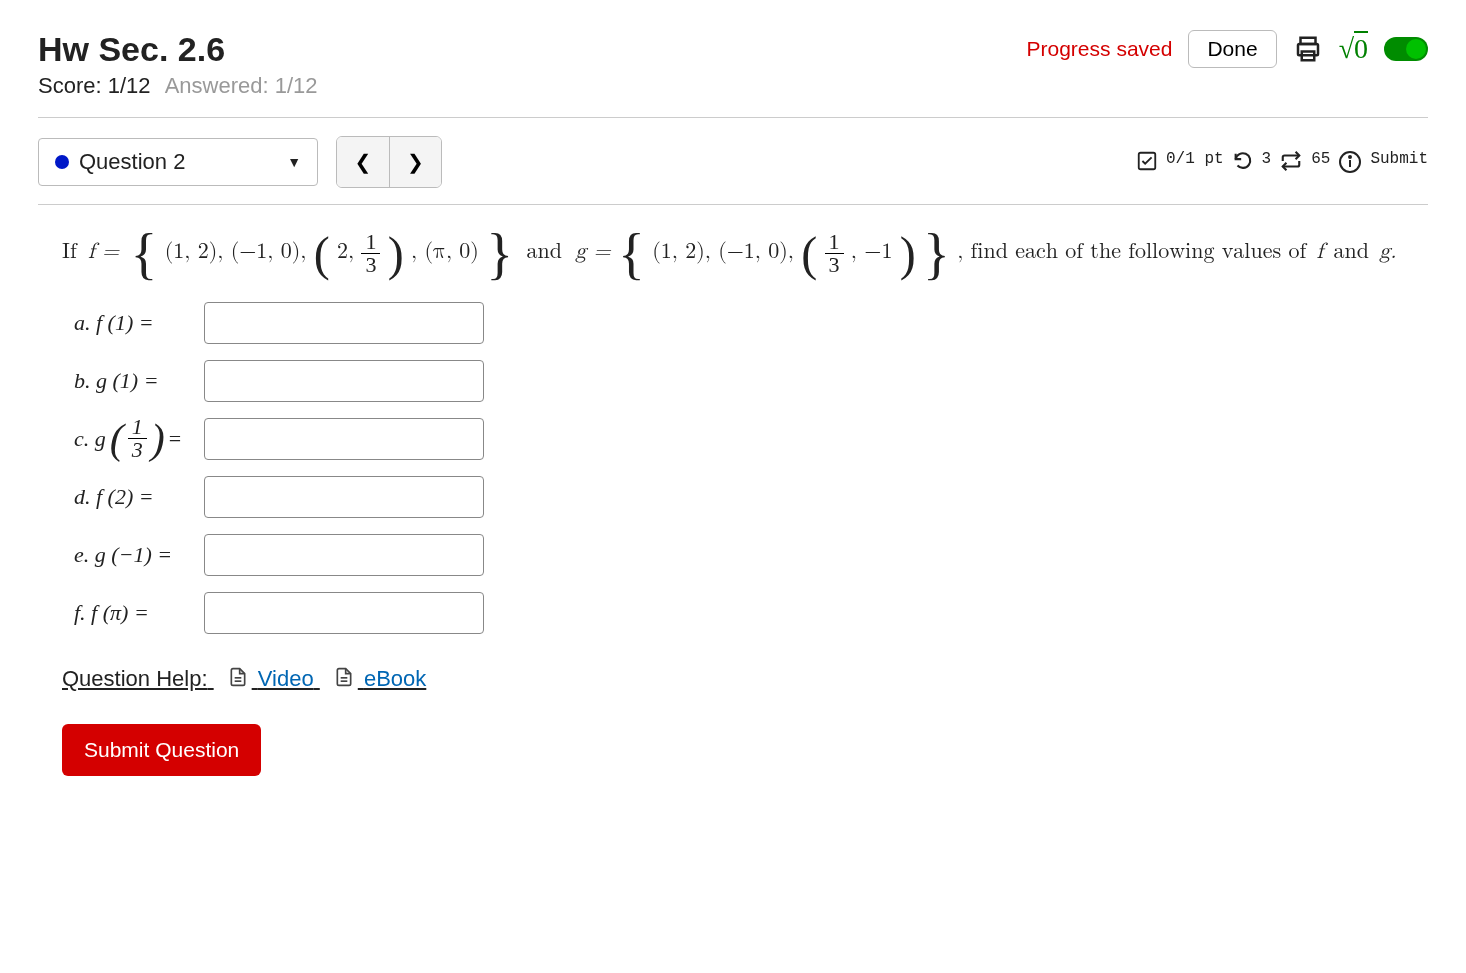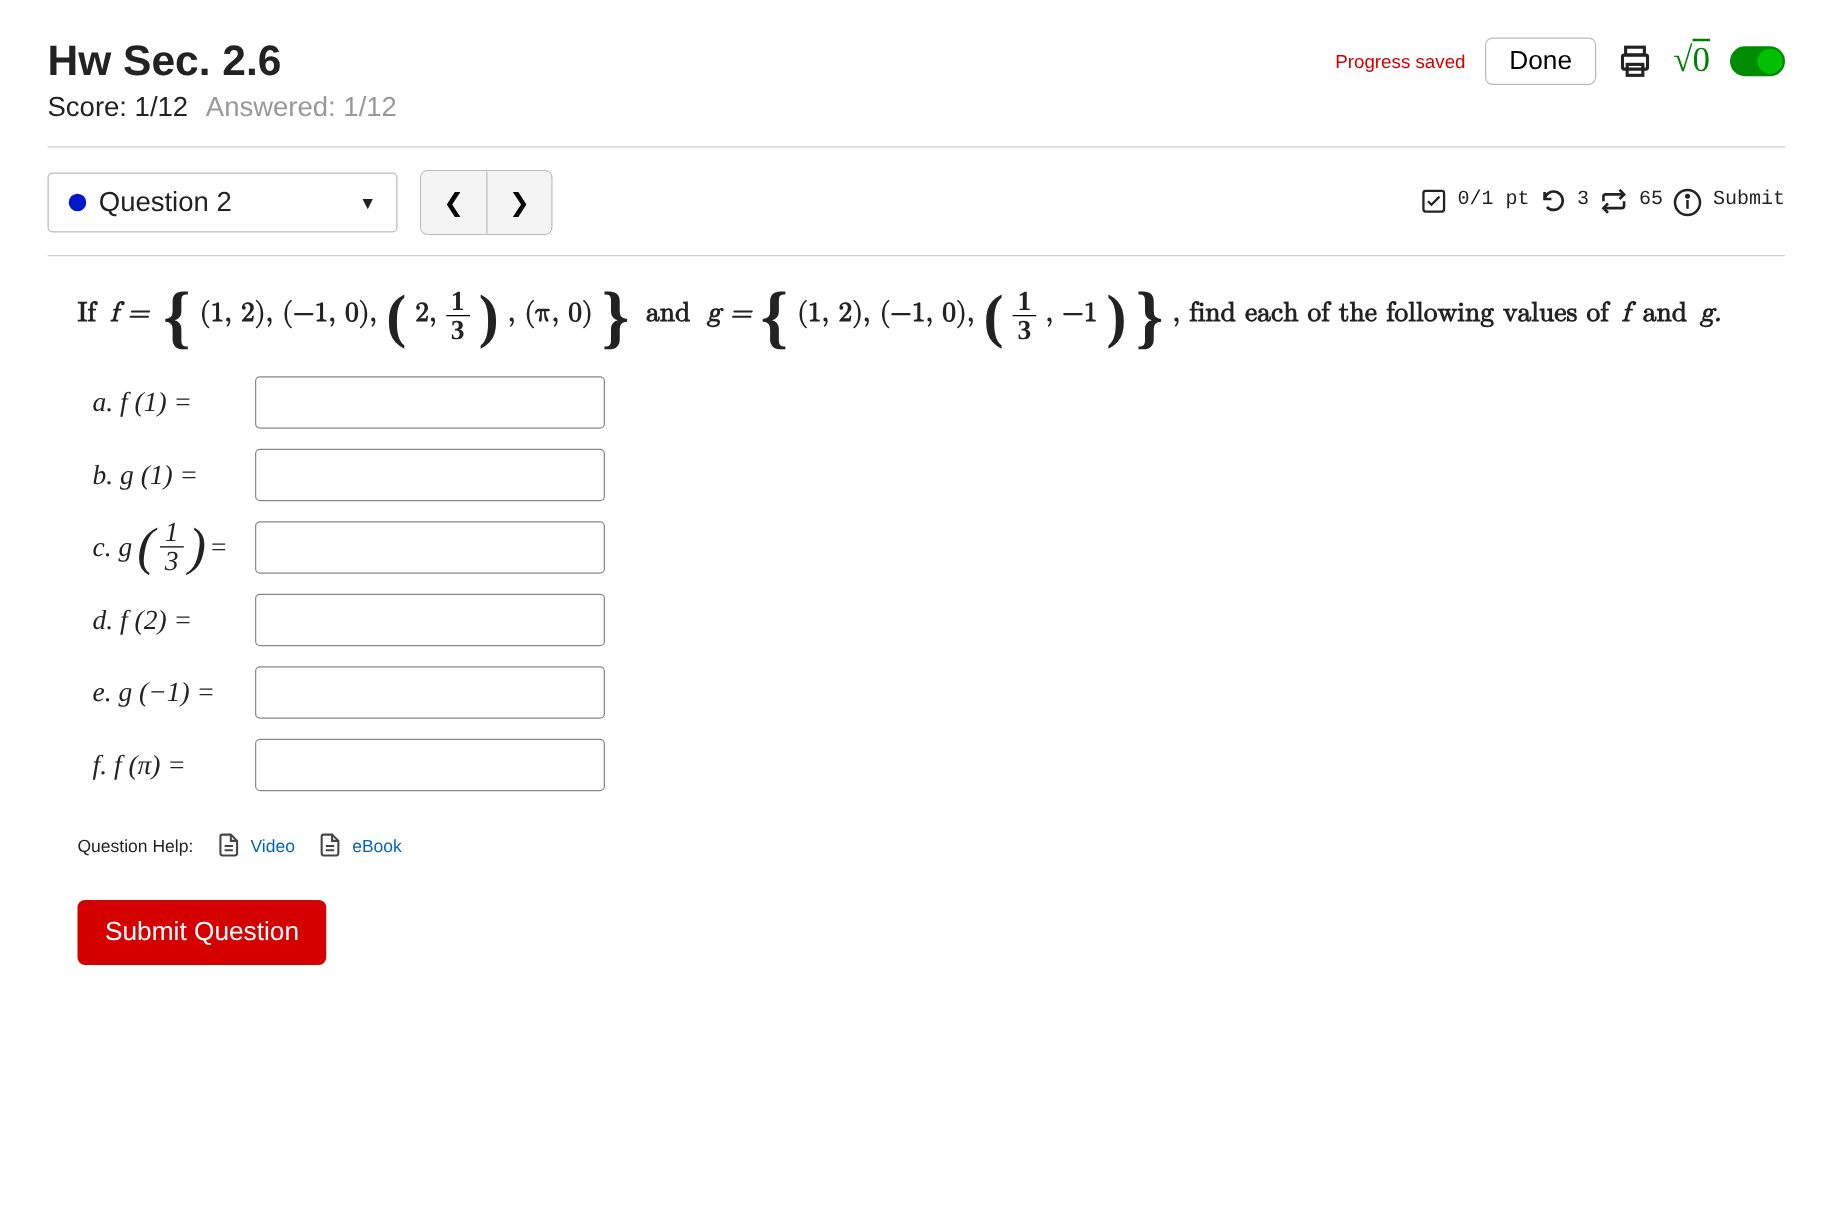--- a/index.html
+++ b/index.html
@@ -24,21 +24,21 @@
     font-size: 22px;
     margin-top: 4px;
   }
   .subtitle .score { color: #222; }
   .subtitle .answered { color: #999; margin-left: 8px; }
   .header-right {
     display: flex;
     align-items: center;
     gap: 16px;
   }
-  .progress-saved { color: #d40000; font-size: 15px; }
+  .progress-saved { color: #d40000; font-size: 21px; }
   .done-btn {
     border: 1px solid #bbb;
     border-radius: 6px;
     padding: 6px 18px;
     font-size: 21px;
     background: #fff;
     cursor: pointer;
   }
   .icon-print svg, .sqrt-text, .toggle { vertical-align: middle; }
   .sqrt-text {
@@ -108,21 +108,21 @@
     font-size:16px;
     font-family:Liberation Mono, monospace;
   }
   .nav-right svg { vertical-align:middle; }
   .details-link { cursor:pointer; }
 
   .divider2 { border-bottom:1px solid #ccc; margin-top:16px; }
 
   .content { padding: 24px 24px 10px 24px; font-size:22px; }
 
-  .math, .mathit { font-family: "Cambria Math","STIX","Latin Modern Math",serif; font-weight: bold; }
+  .math, .mathit { font-family: "Cambria Math","STIX","Latin Modern Math",serif; }
   .mathit { font-style: italic; }
   .prompt { line-height: 2; }
 
   .bigbrace { font-size: 56px; line-height: 0; vertical-align: -15px; font-family:"Cambria Math","STIX",serif;}
   .bigparen { font-size: 48px; line-height: 0; vertical-align: -12px; font-family:"Cambria Math","STIX",serif;}
 
   .frac { display:inline-block; vertical-align:middle; text-align:center; font-family:"Cambria Math","STIX",serif; line-height:1; }
   .frac .num { display:block; padding:0 4px; }
   .frac .den { display:block; border-top:1.5px solid #000; padding:0 4px; }
 
@@ -131,21 +131,21 @@
   .arow .label { min-width: 130px; font-family:"Cambria Math","STIX",serif; font-style:italic;}
   .arow input {
     width: 280px;
     height: 42px;
     border:1px solid #888;
     border-radius:4px;
     font-size:20px;
     padding:4px 8px;
   }
 
-  .help { margin-top: 28px; font-size:14px; }
+  .help { margin-top: 28px; font-size:22px;text-decoration:underline; }
   .help a { color:#0066b3; text-decoration:none; }
   .help .doc-icon { display:inline-block; vertical-align:middle; margin:0 4px 0 14px;}
 
   .submit-btn {
     margin-top: 30px;
     background:#d40000;
     color:#fff;
     border:none;
     border-radius:6px;
     padding:14px 22px;

